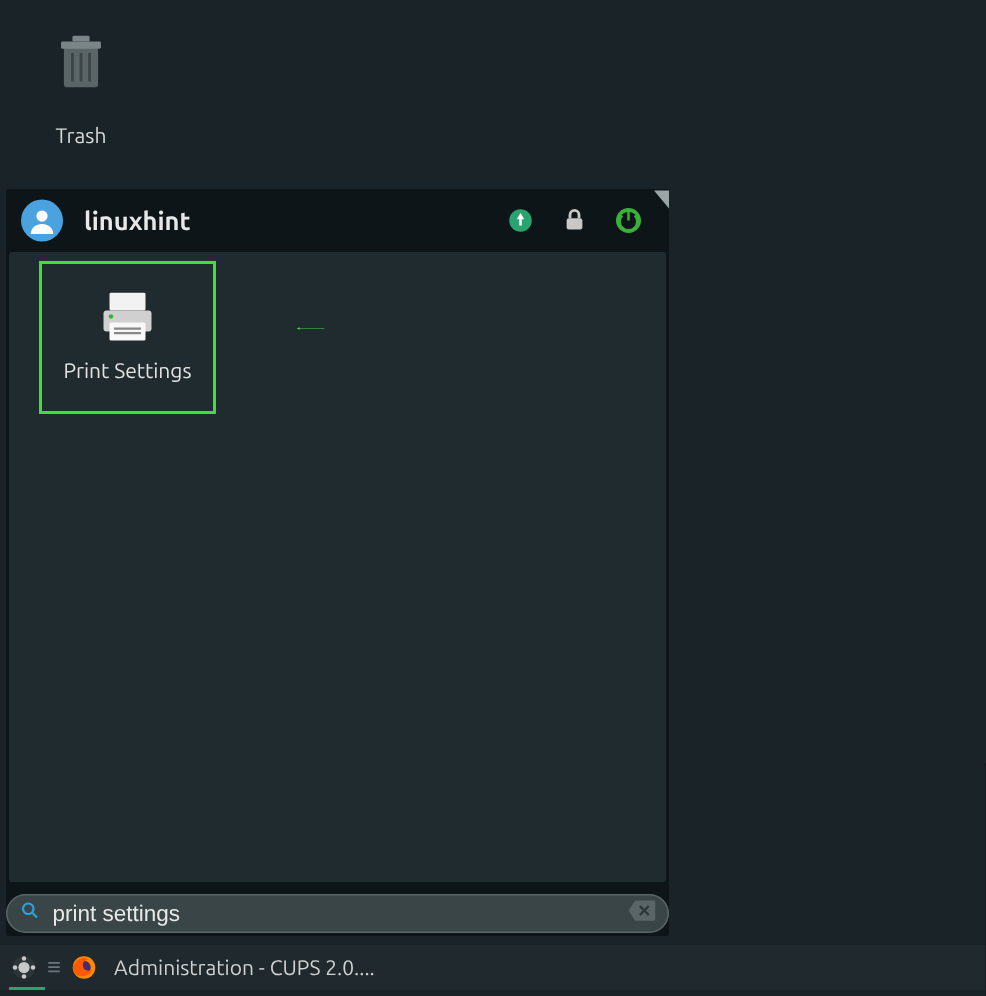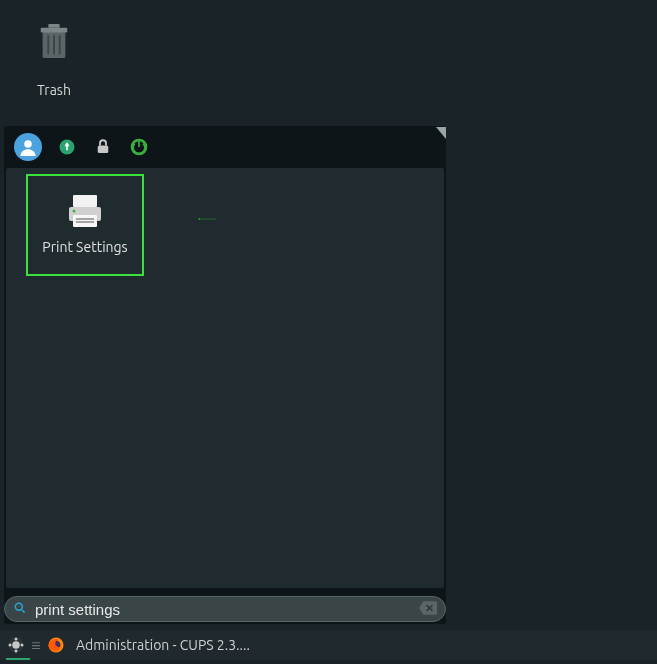--- a/index.html
+++ b/index.html
@@ -189,20 +189,21 @@
 </div>
 
 <div class="menu">
   <div class="menu-header">
     <span class="avatar">
       <svg viewBox="0 0 24 24" width="18" height="18">
           <circle cx="12" cy="8" r="5" fill="#fff"></circle>
           <path d="M2 24c0-6 5-9 10-9s10 3 10 9" fill="#fff"></path>
         </svg>
     </span>
+    <span class="username">linuxhint</span>
     <div class="header-icons">
       <span class="hicon">
         <svg viewBox="0 0 24 24" width="20" height="20">
             <circle cx="12" cy="12" r="9" fill="#2aa36f"></circle>
             <path d="M12 6l-3 5h2v5h2v-5h2z" fill="#fff"></path>
           </svg>
       </span>
       <span class="hicon">
         <svg viewBox="0 0 24 24" width="18" height="18">
             <rect x="5" y="10" width="14" height="10" rx="2" fill="#c8c8c8"></rect>
@@ -272,15 +273,15 @@
       </svg>
   </span>
   <span class="tbicon" style="width:8px;color:#6a7578;">≡</span>
   <span class="tbicon">
     <svg viewBox="0 0 24 24" width="18" height="18">
         <circle cx="12" cy="12" r="10" fill="#ff8a00"></circle>
         <circle cx="12" cy="12" r="6" fill="#4a2a6a"></circle>
         <path d="M4 8c2-4 8-6 12-3-3 0-5 2-5 5 0 4 4 6 8 4-2 6-10 8-15 3-3-3-2-7 0-9z" fill="#ff5a00"></path>
       </svg>
   </span>
-  <span class="task-text">Administration - CUPS 2.3....</span>
+  <span class="task-text">Administration - CUPS 2.0....</span>
   <div class="task-underline"></div>
 </div>
 
 </body></html>

